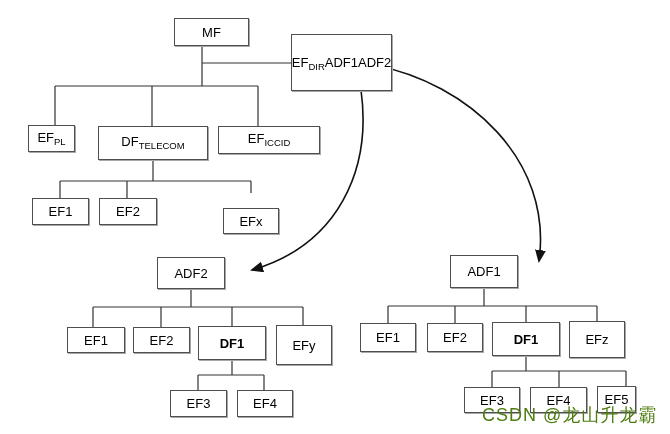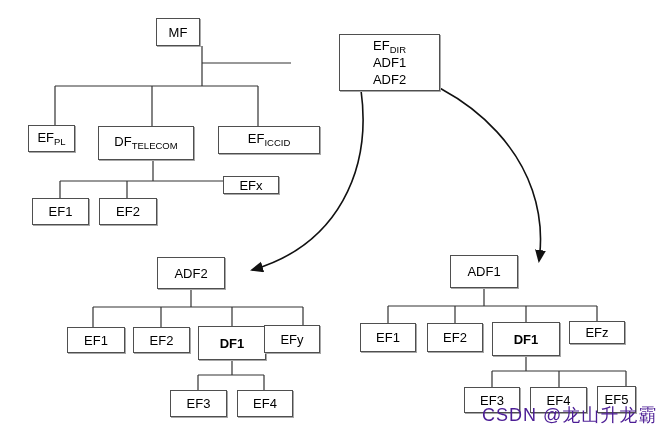--- a/index.html
+++ b/index.html
@@ -16,21 +16,21 @@
     font-family:"Liberation Sans","DejaVu Sans",sans-serif;overflow:hidden;
   }
   #wires{position:absolute;left:0;top:0;width:670px;height:434px;}
   .node{
     position:absolute;box-sizing:border-box;background:var(--bg);
     border:1px solid var(--border);
     box-shadow:1px 1px 0 var(--shadow);
     display:flex;align-items:center;justify-content:center;
     font-size:13px;color:var(--text);line-height:1;white-space:nowrap;
   }
-  .node.col{flex-direction:column;justify-content:center;gap:0;margin-left:48px;}
+  .node.col{flex-direction:row;justify-content:center;gap:0;}
   .node.col .ln{display:block;line-height:17px;}
   .node.bold{font-weight:bold;}
   sub{font-size:9.5px;line-height:1;vertical-align:-3px;letter-spacing:0;}
   #watermark{
     position:absolute;left:482px;top:405px;
     font-size:18px;letter-spacing:1px;line-height:20px;
     user-select:none;pointer-events:none;
   }
 </style>
 </head>
@@ -49,63 +49,63 @@
           M55 86 H258 M55 86 V125 M152 86 V126 M258 86 V126
           M153 160 V181 M60 181 H251 M60 181 V198 M127 181 V198 M251 181 V193
           M191 289 V307 M93 307 H303 M93 307 V327 M161 307 V327 M232 307 V326 M303 307 V325
           M232 360 V375 M198 375 H264 M198 375 V390 M264 375 V390
           M484 288 V306 M388 306 H597 M388 306 V323 M455 306 V323 M526 306 V322 M597 306 V321
           M526 356 V371 M492 371 H626 M492 371 V387 M559 371 V387 M626 371 V386"></path>
     <path fill="none" stroke="#111" stroke-width="1.6" marker-end="url(#ah)" d="M361 90 C372 170 338 245 252 270"></path>
     <path fill="none" stroke="#111" stroke-width="1.6" marker-end="url(#ah)" d="M374 65 C468 83 553 160 539 261"></path>
   </svg>
 
-  <div class="node" style="left:156px;top:18px;width:44px;height:28px">
+  <div class="node" style="left:174px;top:18px;width:75px;height:28px">
     <span>MF</span>
   </div>
 
   <div class="node col" style="left:291px;top:34px;width:101px;height:57px">
     <span class="ln"><span>EF</span><sub>DIR</sub></span>
     <span class="ln">ADF1</span>
     <span class="ln">ADF2</span>
   </div>
 
   <div class="node" style="left:28px;top:125px;width:47px;height:27px">
     <span><span>EF</span><sub>PL</sub></span>
   </div>
-  <div class="node" style="left:98px;top:126px;width:96px;height:34px">
+  <div class="node" style="left:98px;top:126px;width:110px;height:34px">
     <span><span>DF</span><sub>TELECOM</sub></span>
   </div>
   <div class="node" style="left:218px;top:126px;width:102px;height:28px">
     <span><span>EF</span><sub>ICCID</sub></span>
   </div>
 
   <div class="node" style="left:32px;top:198px;width:57px;height:27px">
     <span>EF1</span>
   </div>
   <div class="node" style="left:99px;top:198px;width:58px;height:27px">
     <span>EF2</span>
   </div>
-  <div class="node" style="left:223px;top:176px;width:56px;height:18px">
+  <div class="node" style="left:223px;top:208px;width:56px;height:26px">
     <span>EFx</span>
   </div>
 
   <div class="node" style="left:157px;top:257px;width:68px;height:32px">
     <span>ADF2</span>
   </div>
   <div class="node" style="left:67px;top:327px;width:58px;height:26px">
     <span>EF1</span>
   </div>
   <div class="node" style="left:133px;top:327px;width:57px;height:26px">
     <span>EF2</span>
   </div>
   <div class="node bold" style="left:198px;top:326px;width:68px;height:34px">
     <span>DF1</span>
   </div>
-  <div class="node" style="left:264px;top:325px;width:56px;height:28px">
+  <div class="node" style="left:276px;top:325px;width:56px;height:40px">
     <span>EFy</span>
   </div>
   <div class="node" style="left:170px;top:390px;width:57px;height:27px">
     <span>EF3</span>
   </div>
   <div class="node" style="left:237px;top:390px;width:56px;height:27px">
     <span>EF4</span>
   </div>
 
   <div class="node" style="left:450px;top:255px;width:68px;height:33px">
@@ -113,27 +113,27 @@
   </div>
   <div class="node" style="left:360px;top:323px;width:56px;height:29px">
     <span>EF1</span>
   </div>
   <div class="node" style="left:427px;top:323px;width:56px;height:29px">
     <span>EF2</span>
   </div>
   <div class="node bold" style="left:492px;top:322px;width:68px;height:34px">
     <span>DF1</span>
   </div>
-  <div class="node" style="left:569px;top:321px;width:56px;height:23px">
+  <div class="node" style="left:569px;top:321px;width:56px;height:37px">
     <span>EFz</span>
   </div>
   <div class="node" style="left:464px;top:387px;width:56px;height:26px">
     <span>EF3</span>
   </div>
   <div class="node" style="left:530px;top:387px;width:57px;height:26px">
     <span>EF4</span>
   </div>
   <div class="node" style="left:597px;top:386px;width:39px;height:27px">
     <span>EF5</span>
   </div>
 
-  <div id="watermark" style="color: #4c1d95;">CSDN @龙山升龙霸</div>
+  <div id="watermark" style="color: #4d7c0f;">CSDN @龙山升龙霸</div>
 </div>
 
 </body></html>

